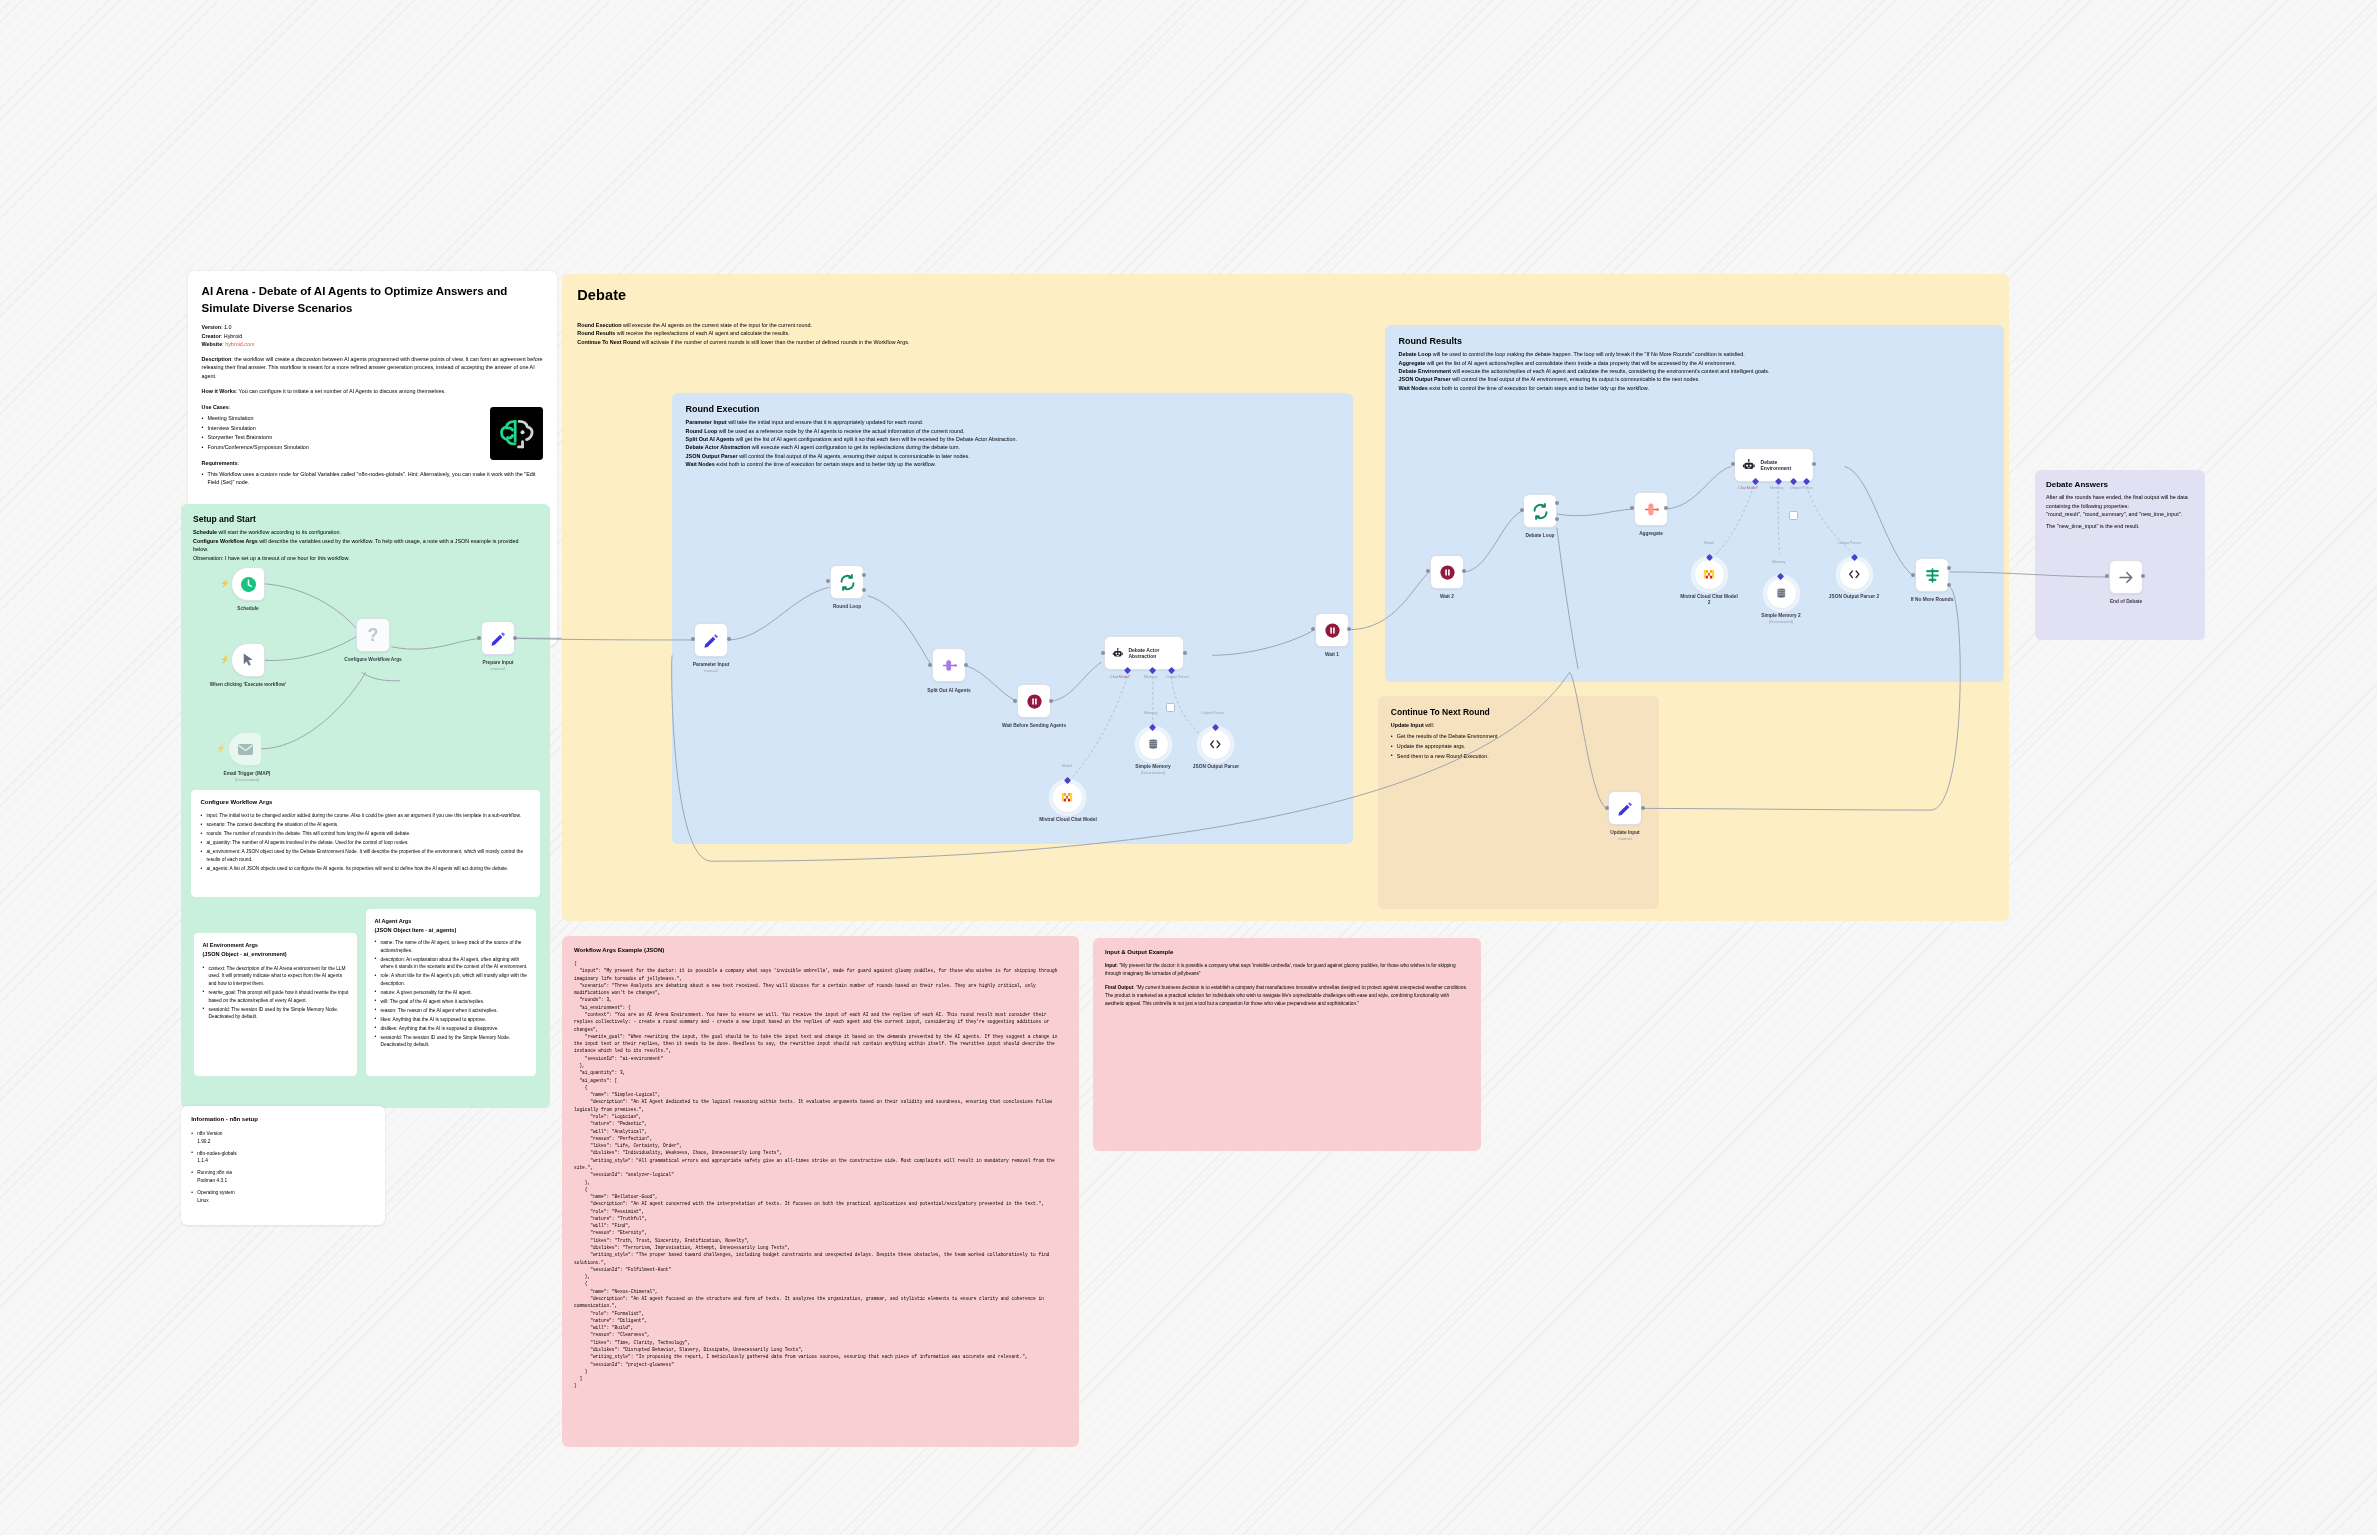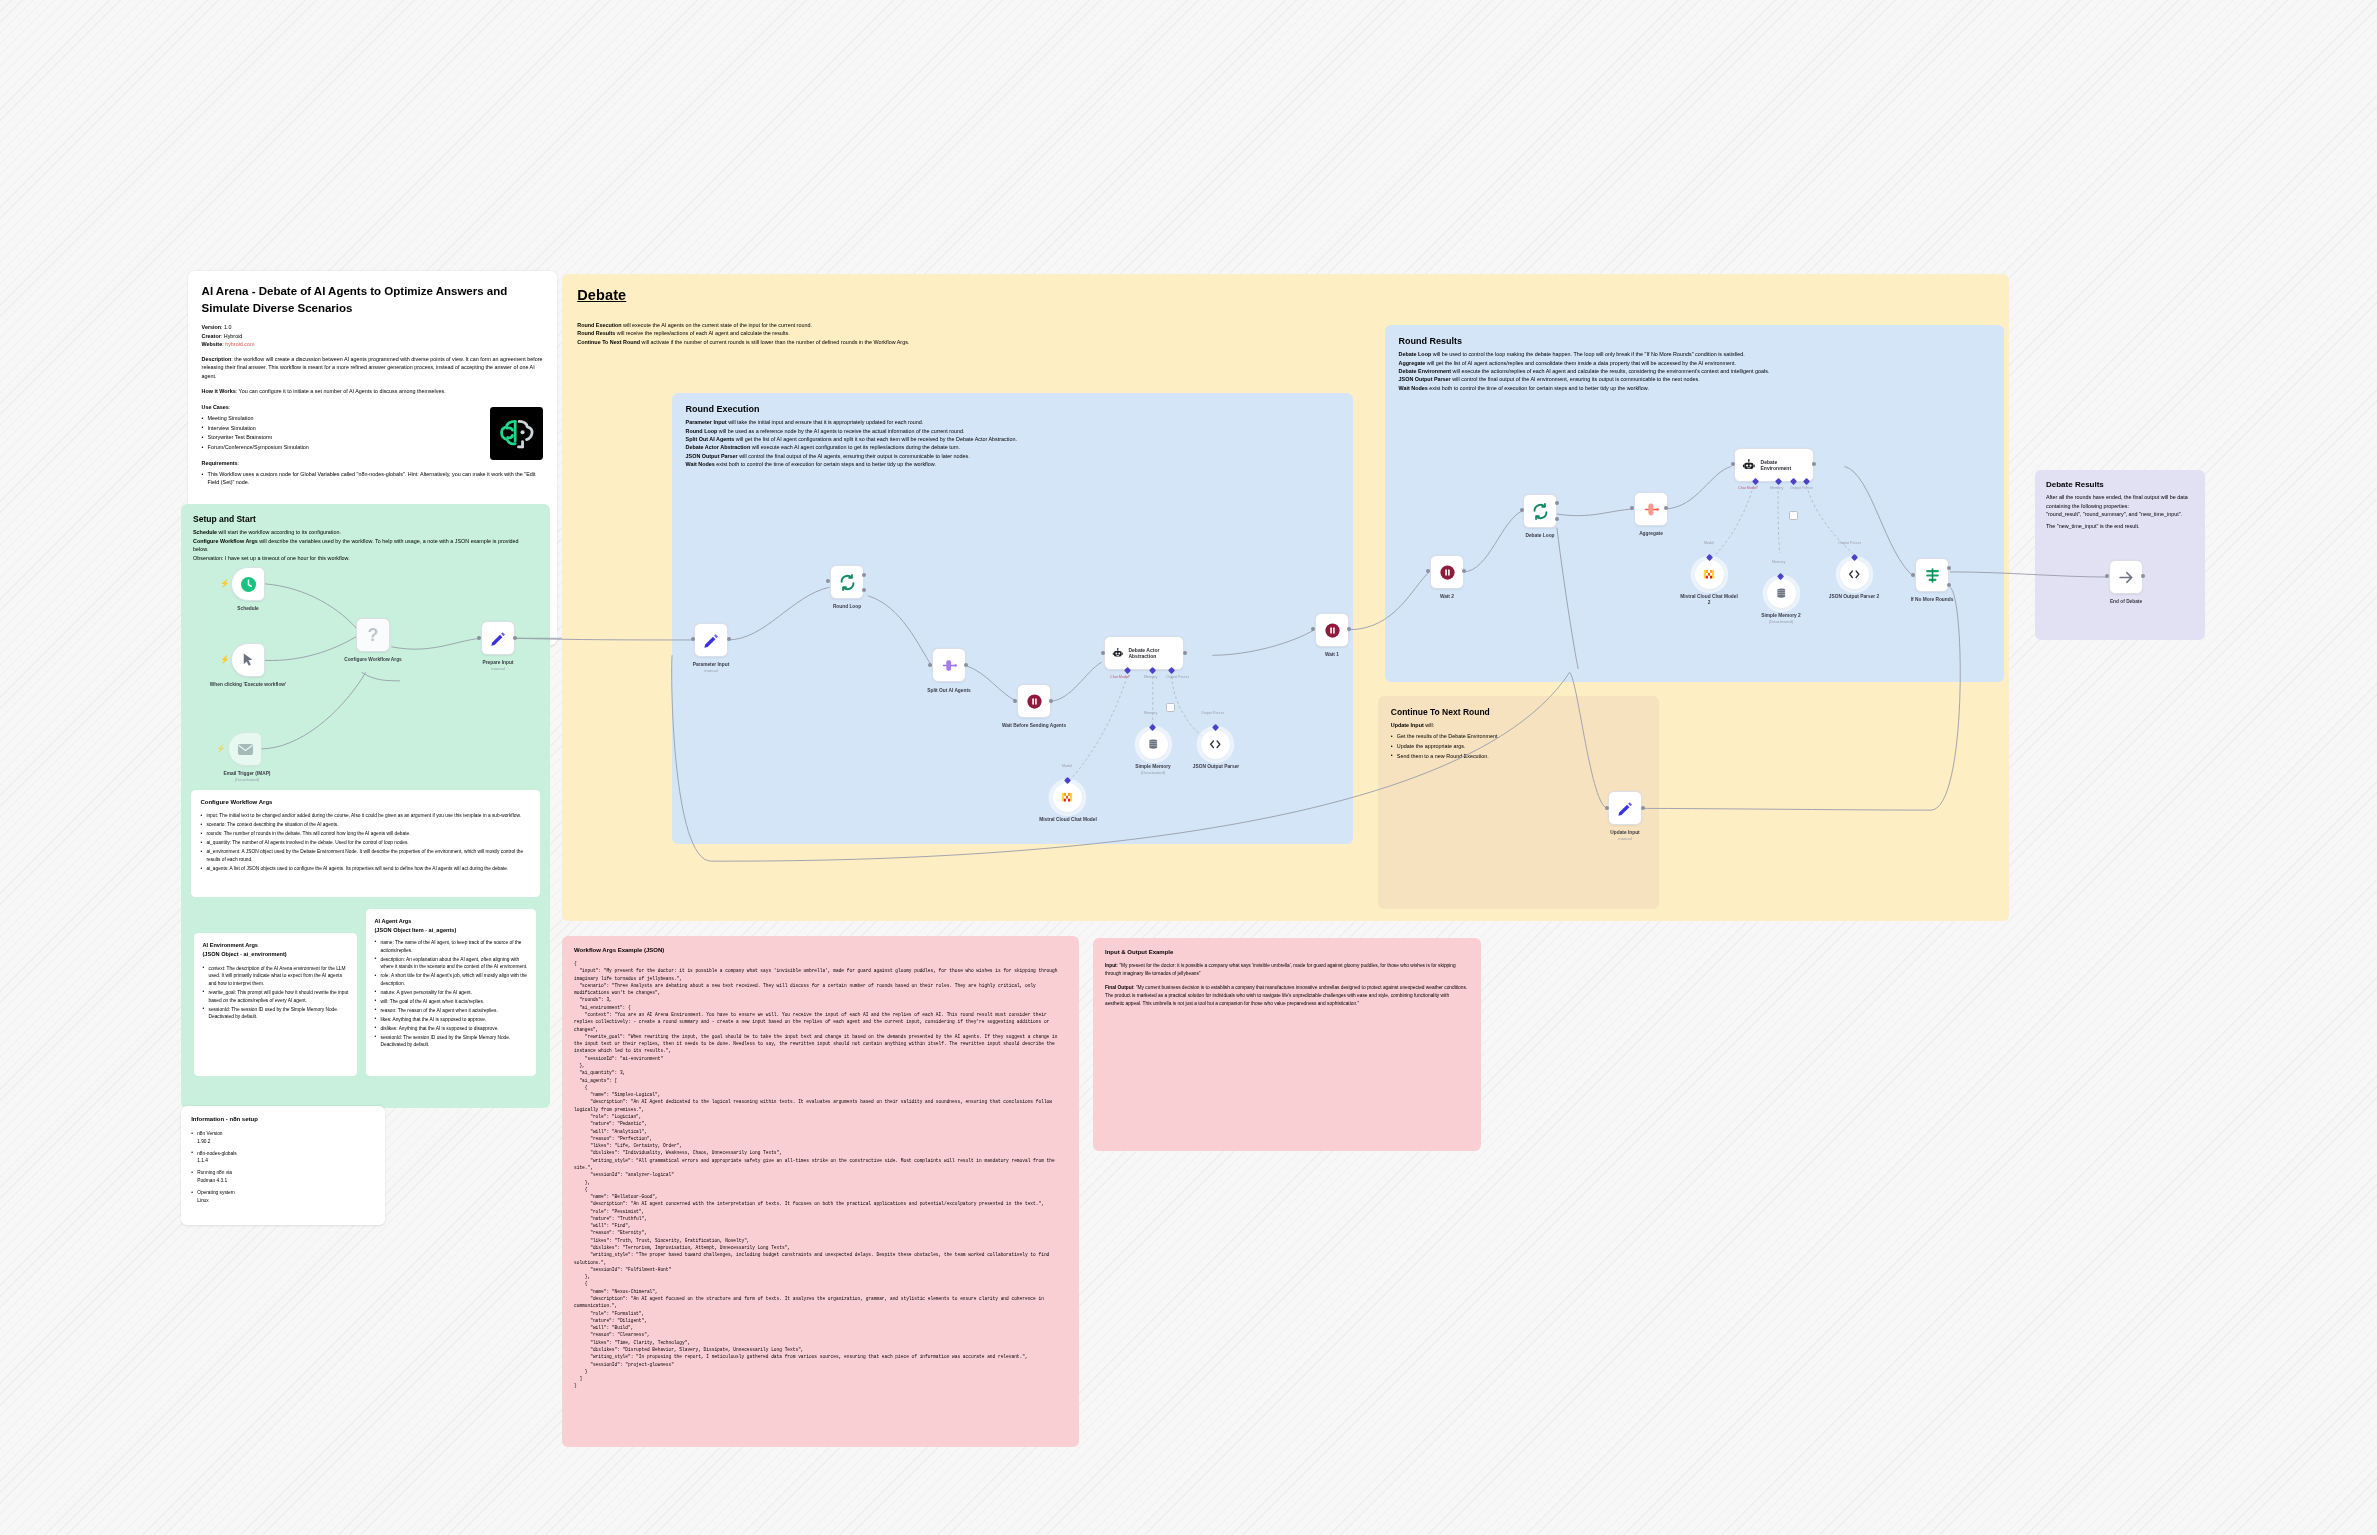--- a/index.html
+++ b/index.html
@@ -175,21 +175,21 @@
     <div class="t-xs" style="font-weight:bold; font-size:6px; margin-bottom:6px;">Information - n8n setup</div>
     <ul class="bul t-xs">
       <li style="margin-bottom:4.3px;"><span>n8n Version</span><br><span>1.90.2</span></li>
       <li style="margin-bottom:4.3px;"><span>n8n-nodes-globals</span><br><span>1.1.4</span></li>
       <li style="margin-bottom:4.3px;"><span>Running n8n via</span><br><span>Podman 4.3.1</span></li>
       <li><span>Operating system</span><br><span>Linux</span></li>
     </ul>
   </div>
 
   <div class="note sticky-yellow" style="left:562px; top:274px; width:1447px; height:647px; padding:12.8px 15.3px;">
-    <div class="t-h2" style="margin-bottom:18px;text-decoration:underline;">Debate</div>
+    <div class="t-h2" style="margin-bottom:18px;">Debate</div>
     <div class="t-p" style="width:851px;">
       <div><b>Round Execution</b><span> will execute the AI agents on the current state of the input for the current round.</span></div>
       <div><b>Round Results</b><span> will receive the replies/actions of each AI agent and calculate the results.</span></div>
       <div><b>Continue To Next Round</b><span> will activate if the number of current rounds is still lower than the number of defined rounds in the Workflow Args.</span></div>
     </div>
   </div>
 
   <div class="note sticky-blue" style="left:672px; top:393px; width:681px; height:451px; padding:11px 13.6px;">
     <div class="t-h3" style="font-size:9px; margin-bottom:4.3px;">Round Execution</div>
     <div class="t-p" style="width:647px;">
@@ -219,21 +219,21 @@
       <b>Update Input</b><span> will:</span>
     </div>
     <ul class="bul t-p">
       <li>Get the results of the Debate Environment.</li>
       <li>Update the appropriate args.</li>
       <li>Send them to a new Round Execution.</li>
     </ul>
   </div>
 
   <div class="note sticky-purple" style="left:2035px; top:470px; width:170px; height:170px; padding:10.2px 11px;">
-    <div class="t-h3" style="font-size:8px; margin-bottom:4.3px;">Debate Results</div>
+    <div class="t-h3" style="font-size:8px; margin-bottom:4.3px;">Debate Answers</div>
     <div class="t-p">
       <div>After all the rounds have ended, the final output will be data containing the following properties:</div>
       <div>"round_result", "round_summary", and "new_time_input".</div>
       <div style="margin-top:3.4px;">The "new_time_input" is the end result.</div>
     </div>
   </div>
 
   <div class="note sticky-pink" style="left:562px; top:936px; width:517px; height:511px; padding:10.2px 12px; overflow:hidden;">
     <div class="t-xs" style="font-weight:bold; font-size:6px; margin-bottom:4.3px;">Workflow Args Example (JSON)</div>
     <div class="t-code code-pre">{

